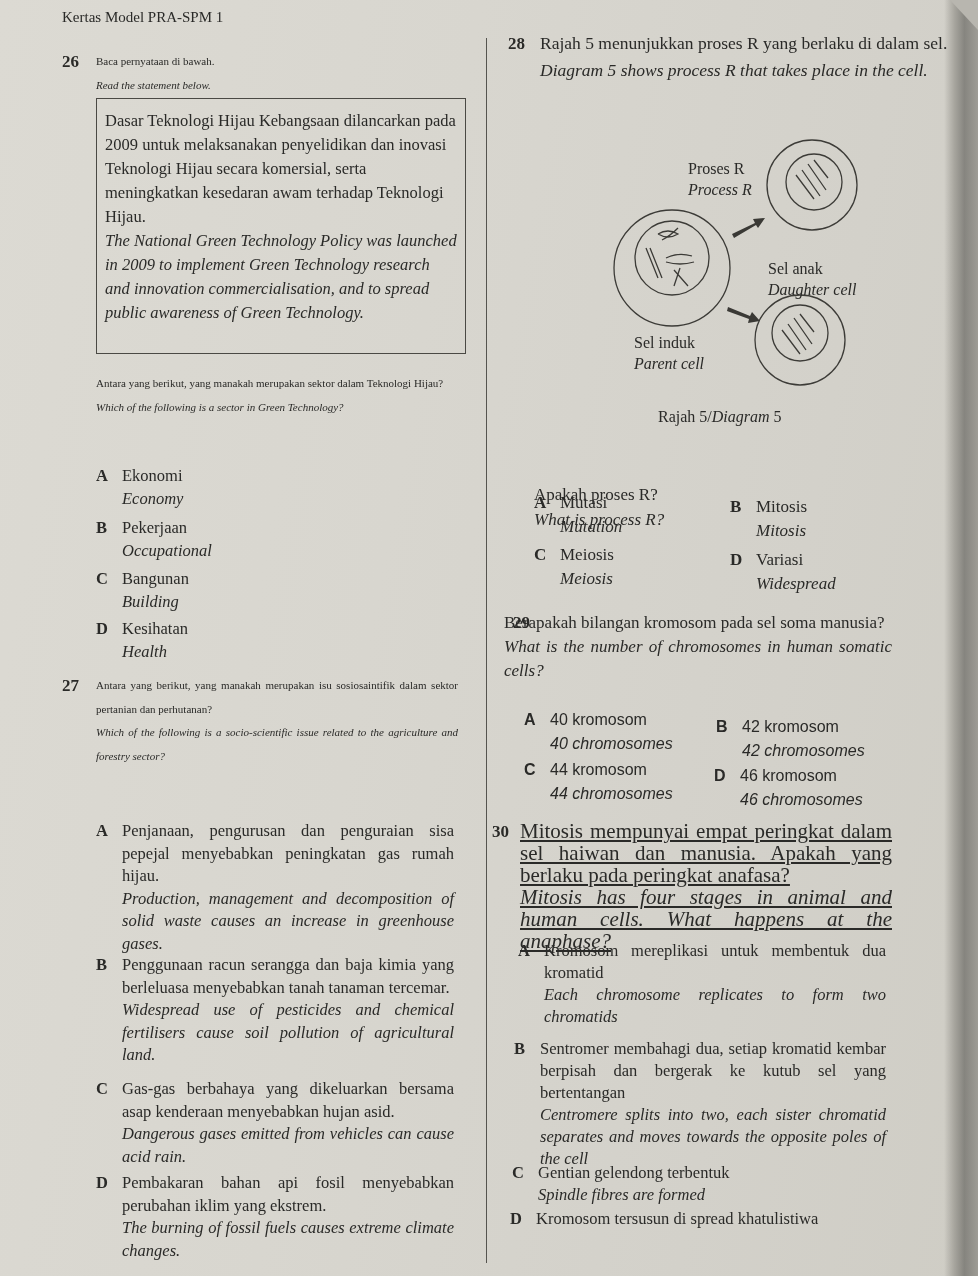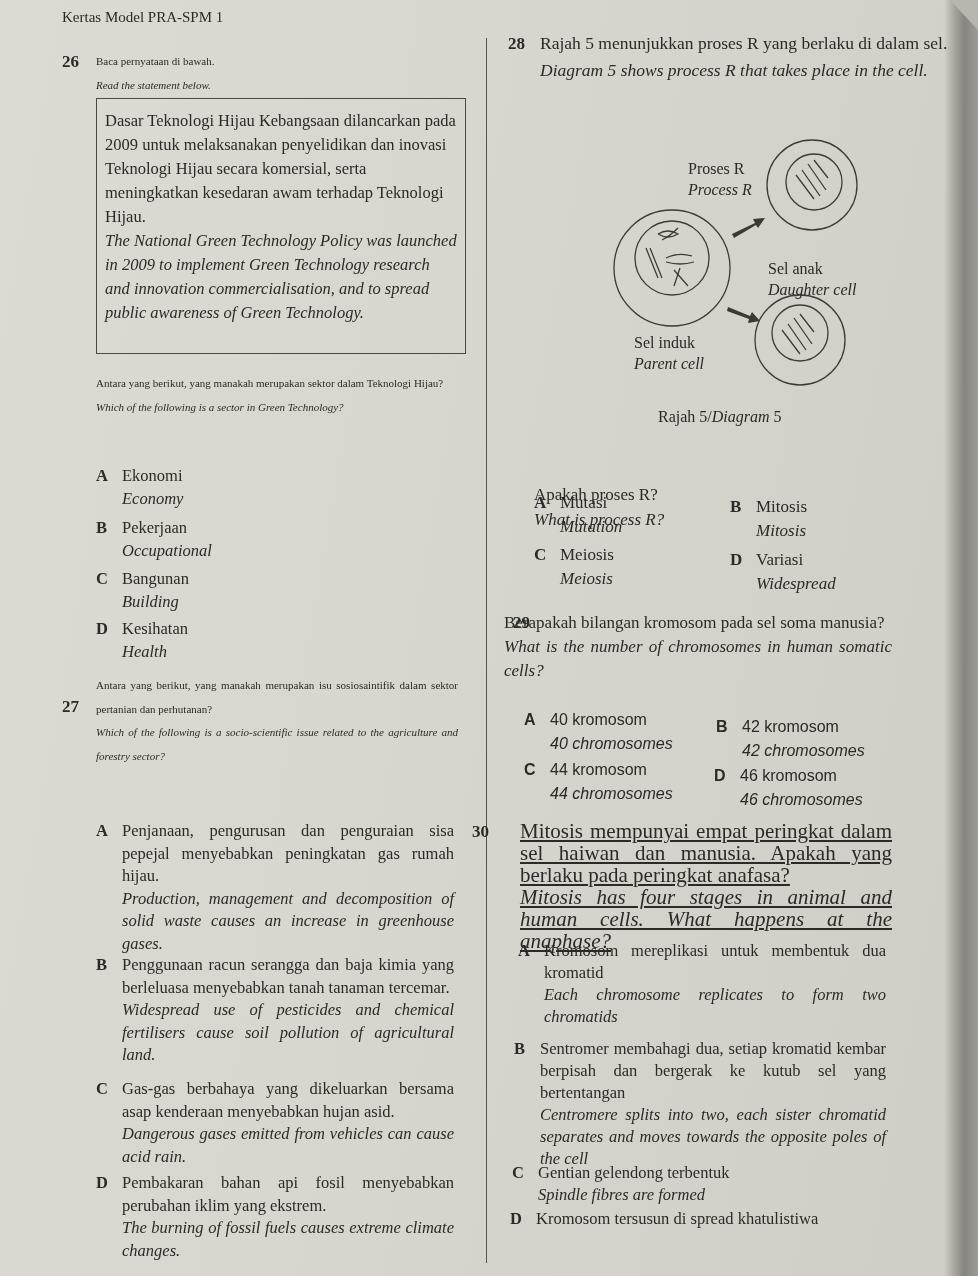--- a/index.html
+++ b/index.html
@@ -86,21 +86,21 @@
     </div>
 </div>
 <div class="opt" style="left:96px; top:618px; width:360px;">
   <span class="letter">D</span>
   <div class="body">
       <span class="ms">Kesihatan</span>
       <span class="en">Health</span>
     </div>
 </div>
 
-<div class="qnum" style="left:62px; top:676px;margin-top:21px;">27</div>
+<div class="qnum" style="left:62px; top:676px;">27</div>
 <div class="q just" style="left:96px; top:674px; width:362px;">
   <span class="ms">Antara yang berikut, yang manakah merupakan isu sosiosaintifik dalam sektor pertanian dan perhutanan?</span>
   <span class="en">Which of the following is a socio-scientific issue related to the agriculture and forestry sector?</span>
 </div>
 
 <div class="opt just" style="left:96px; top:820px; width:358px;">
   <span class="letter">A</span>
   <div class="body">
       <span class="ms">Penjanaan, pengurusan dan penguraian sisa pepejal menyebabkan peningkatan gas rumah hijau.</span>
       <span class="en">Production, management and decomposition of solid waste causes an increase in greenhouse gases.</span>
@@ -232,21 +232,21 @@
     </div>
 </div>
 <div class="opt" style="left:714px; top:764px; width:200px; font-family:'Liberation Sans', sans-serif; font-size:16px; line-height:24px;">
   <span class="letter">D</span>
   <div class="body">
       <span class="ms">46 kromosom</span>
       <span class="en">46 chromosomes</span>
     </div>
 </div>
 
-<div class="qnum" style="left:472px; top:822px;text-align:right;">30</div>
+<div class="qnum" style="left:492px; top:822px;text-align:right;">30</div>
 <div class="q just" style="left:520px; top:820px; width:372px; font-size:21px; line-height:22px;text-decoration:underline;">
   <span class="ms">Mitosis mempunyai empat peringkat dalam sel haiwan dan manusia. Apakah yang berlaku pada peringkat anafasa?</span>
   <span class="en">Mitosis has four stages in animal and human cells. What happens at the anaphase?</span>
 </div>
 
 <div class="opt just" style="left:518px; top:940px; width:368px; font-size:16.5px; line-height:22px;">
   <span class="letter">A</span>
   <div class="body">
       <span class="ms">Kromosom mereplikasi untuk membentuk dua kromatid</span>
       <span class="en">Each chromosome replicates to form two chromatids</span>

